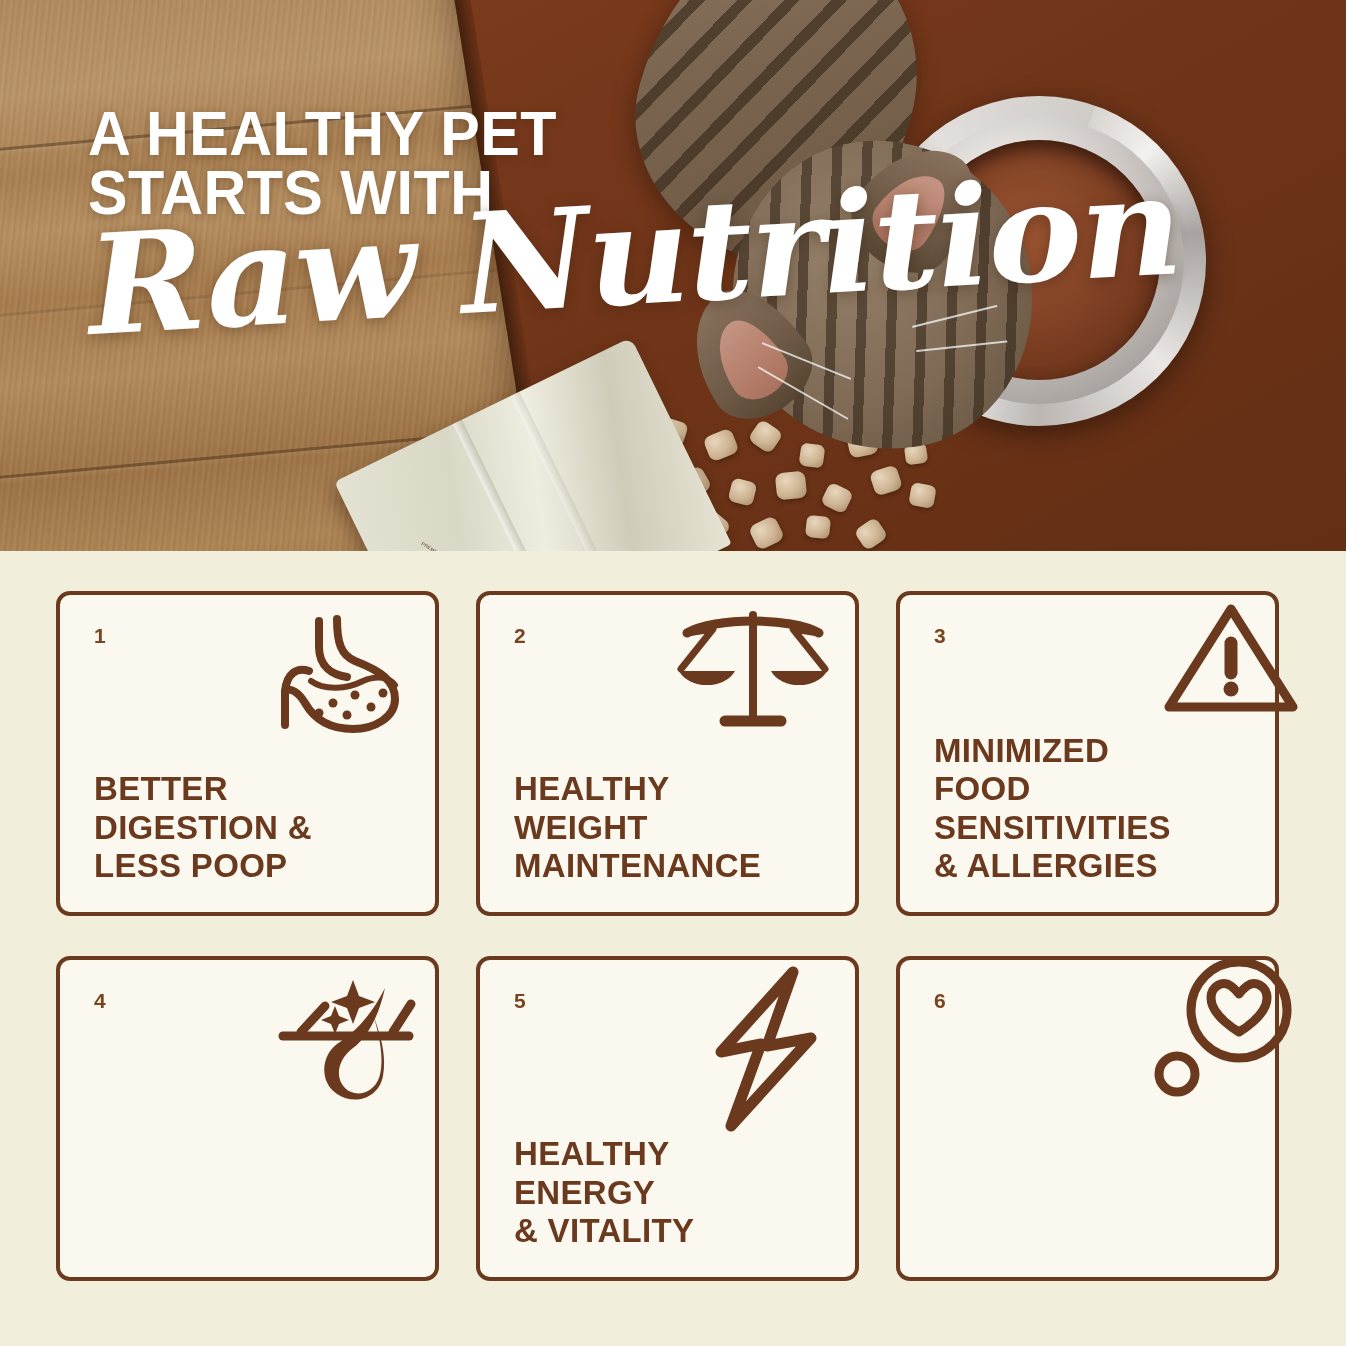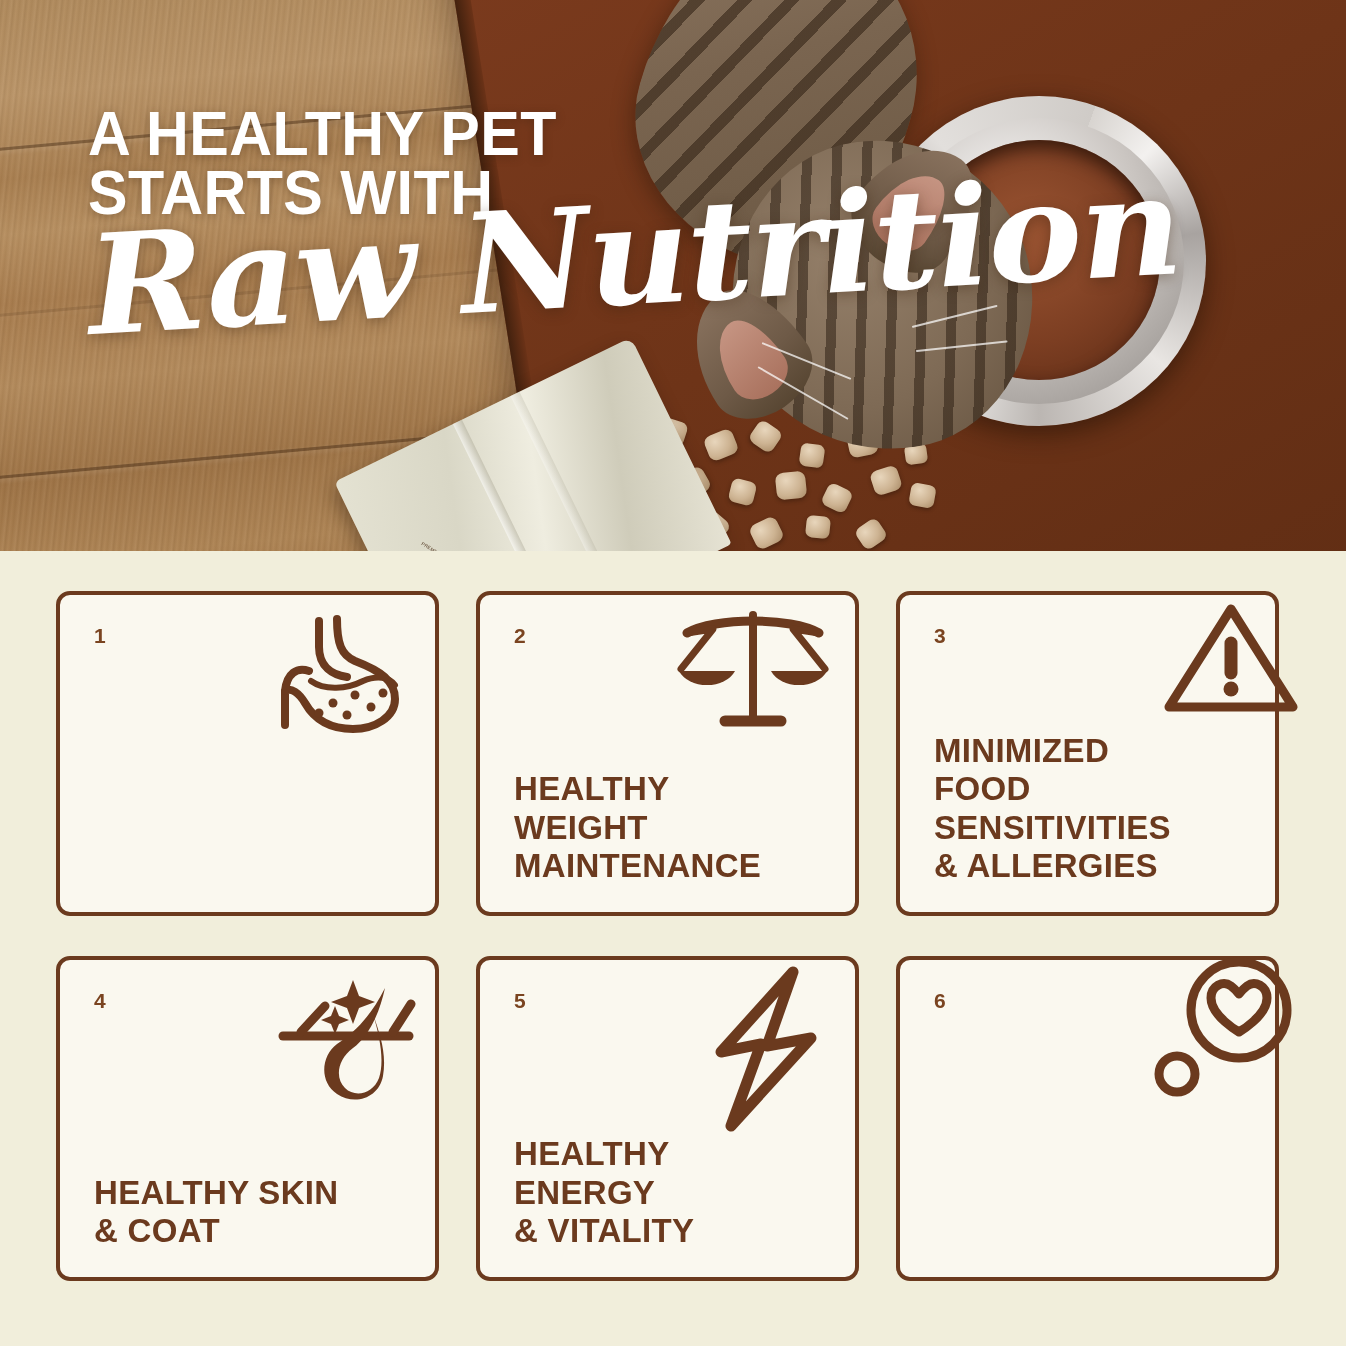--- a/index.html
+++ b/index.html
@@ -400,20 +400,23 @@
             <path d="M22 76 C24 58 34 52 46 56"></path>
             <path d="M48 66 C62 76 84 74 100 66 C114 60 126 62 132 70" stroke-width="6"></path>
             <circle cx="70" cy="88" r="4.5" fill="#6B3A1E" stroke="none"></circle>
             <circle cx="92" cy="80" r="4.5" fill="#6B3A1E" stroke="none"></circle>
             <circle cx="108" cy="92" r="4.5" fill="#6B3A1E" stroke="none"></circle>
             <circle cx="84" cy="100" r="4.5" fill="#6B3A1E" stroke="none"></circle>
             <circle cx="120" cy="78" r="4.5" fill="#6B3A1E" stroke="none"></circle>
             <circle cx="56" cy="98" r="4.5" fill="#6B3A1E" stroke="none"></circle>
           </svg>
         </div>
+        <div class="card-title">BETTER
+DIGESTION &amp;
+LESS POOP</div>
       </div>
 
       <div class="card card-2">
         <div class="card-num">2</div>
         <div class="card-icon icon-2">
           <svg viewBox="0 0 152 132" width="152" height="132" fill="none" stroke="#6B3A1E" stroke-width="8" stroke-linecap="round">
             <line x1="76" y1="8" x2="76" y2="112"></line>
             <path d="M10 26 C38 10 114 10 142 26" stroke-width="9"></path>
             <path d="M10 26 L36 22 L4 62" stroke-width="7" stroke-linejoin="round"></path>
             <path d="M142 26 L116 22 L148 62" stroke-width="7" stroke-linejoin="round"></path>
@@ -450,22 +453,20 @@
             <path d="M118 58 L136 30" stroke="#6B3A1E" stroke-width="9" stroke-linecap="round"></path>
             <path d="M26 58 L50 32" stroke="#6B3A1E" stroke-width="9" stroke-linecap="round"></path>
             <path d="M62 70 C46 82 44 108 62 120 C80 132 104 124 108 102
                      C112 78 104 58 98 40 C104 60 110 86 104 104
                      C98 120 80 124 70 114 C60 104 62 86 78 74
                      C92 64 104 42 110 14 C96 42 80 58 62 70 Z" fill="#6B3A1E"></path>
             <path d="M78 6 L84 22 L100 28 L84 34 L78 50 L72 34 L56 28 L72 22 Z" fill="#6B3A1E"></path>
             <path d="M60 32 L64 42 L74 46 L64 50 L60 60 L56 50 L46 46 L56 42 Z" fill="#6B3A1E"></path>
           </svg>
         </div>
-        <div class="card-title">HEALTHY SKIN
-&amp; COAT</div>
       </div>
 
       <div class="card card-5">
         <div class="card-num">5</div>
         <div class="card-icon icon-5">
           <svg viewBox="0 0 110 170" width="110" height="170" fill="none" stroke="#6B3A1E" stroke-width="11" stroke-linejoin="round" stroke-linecap="round">
             <path d="M82 8 L10 88 L50 80 L20 162 L100 74 L56 82 Z"></path>
           </svg>
         </div>
         <div class="card-title">HEALTHY

